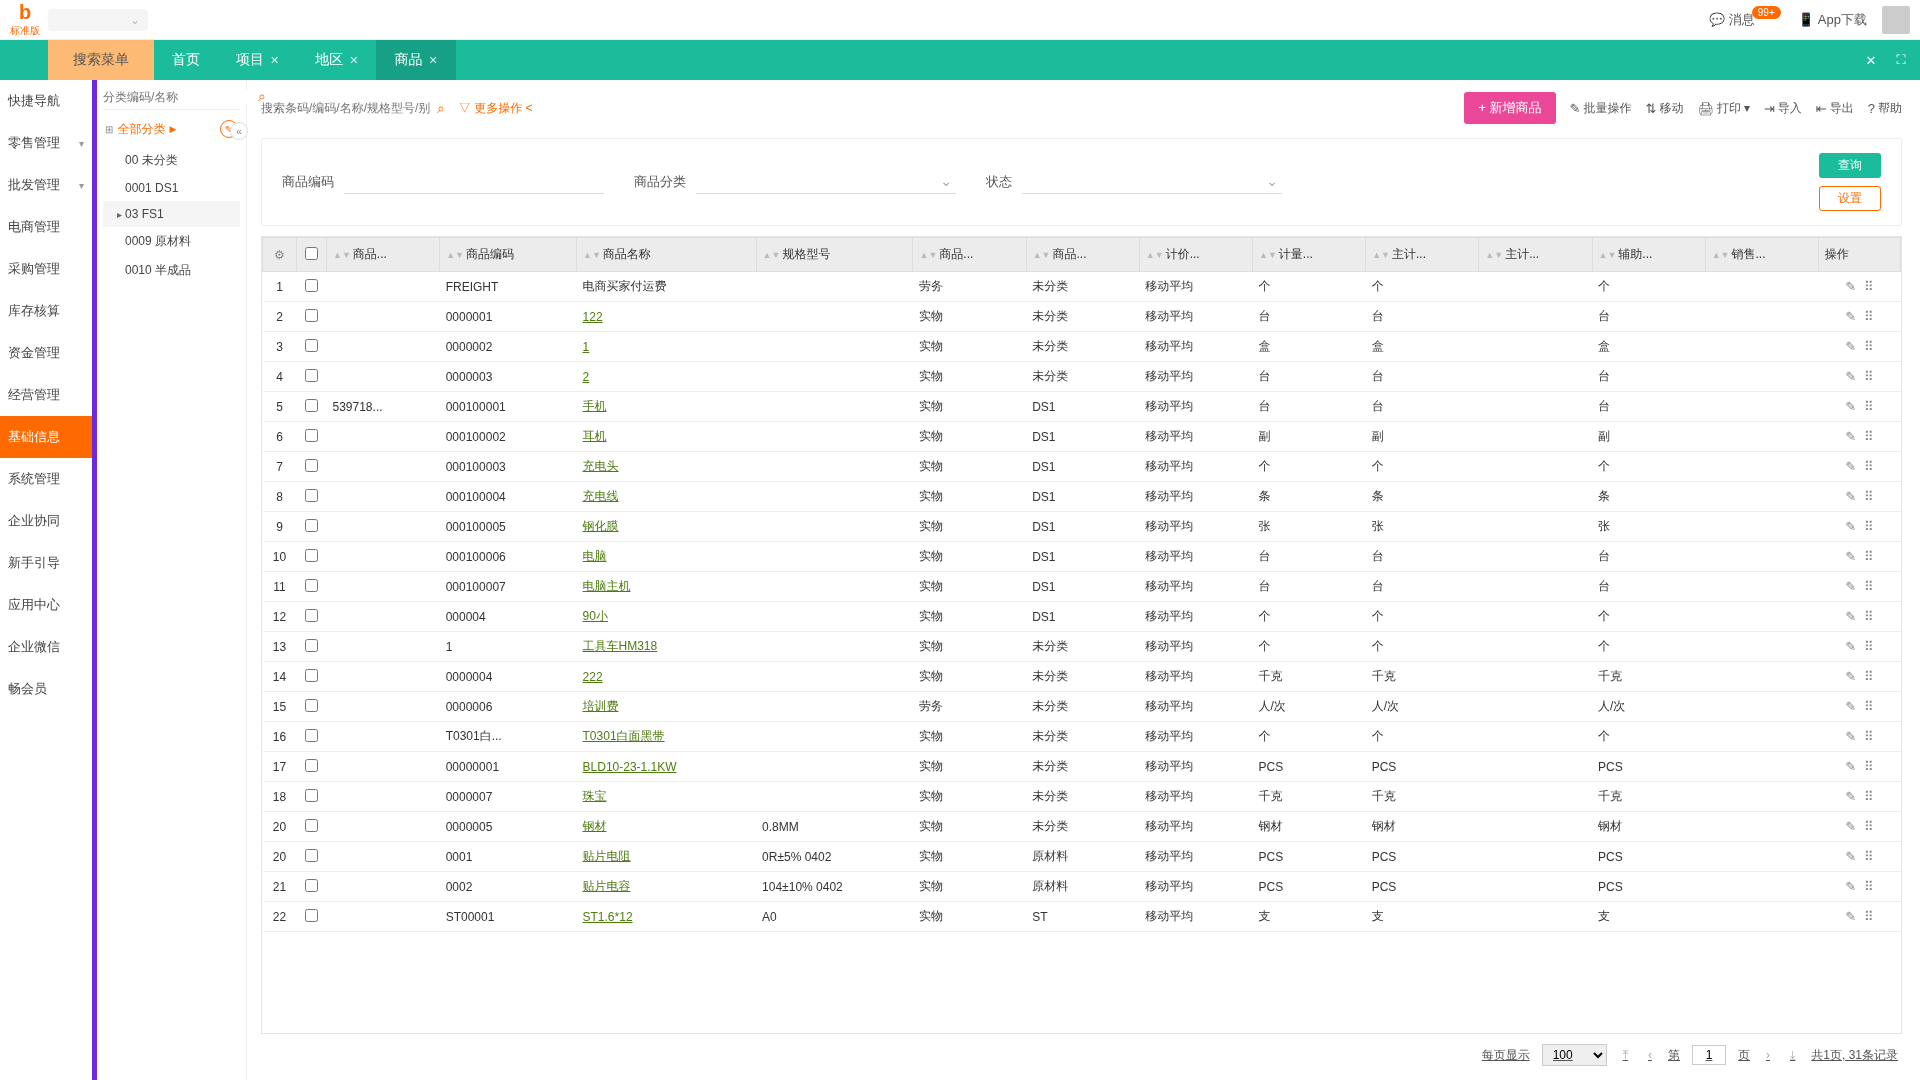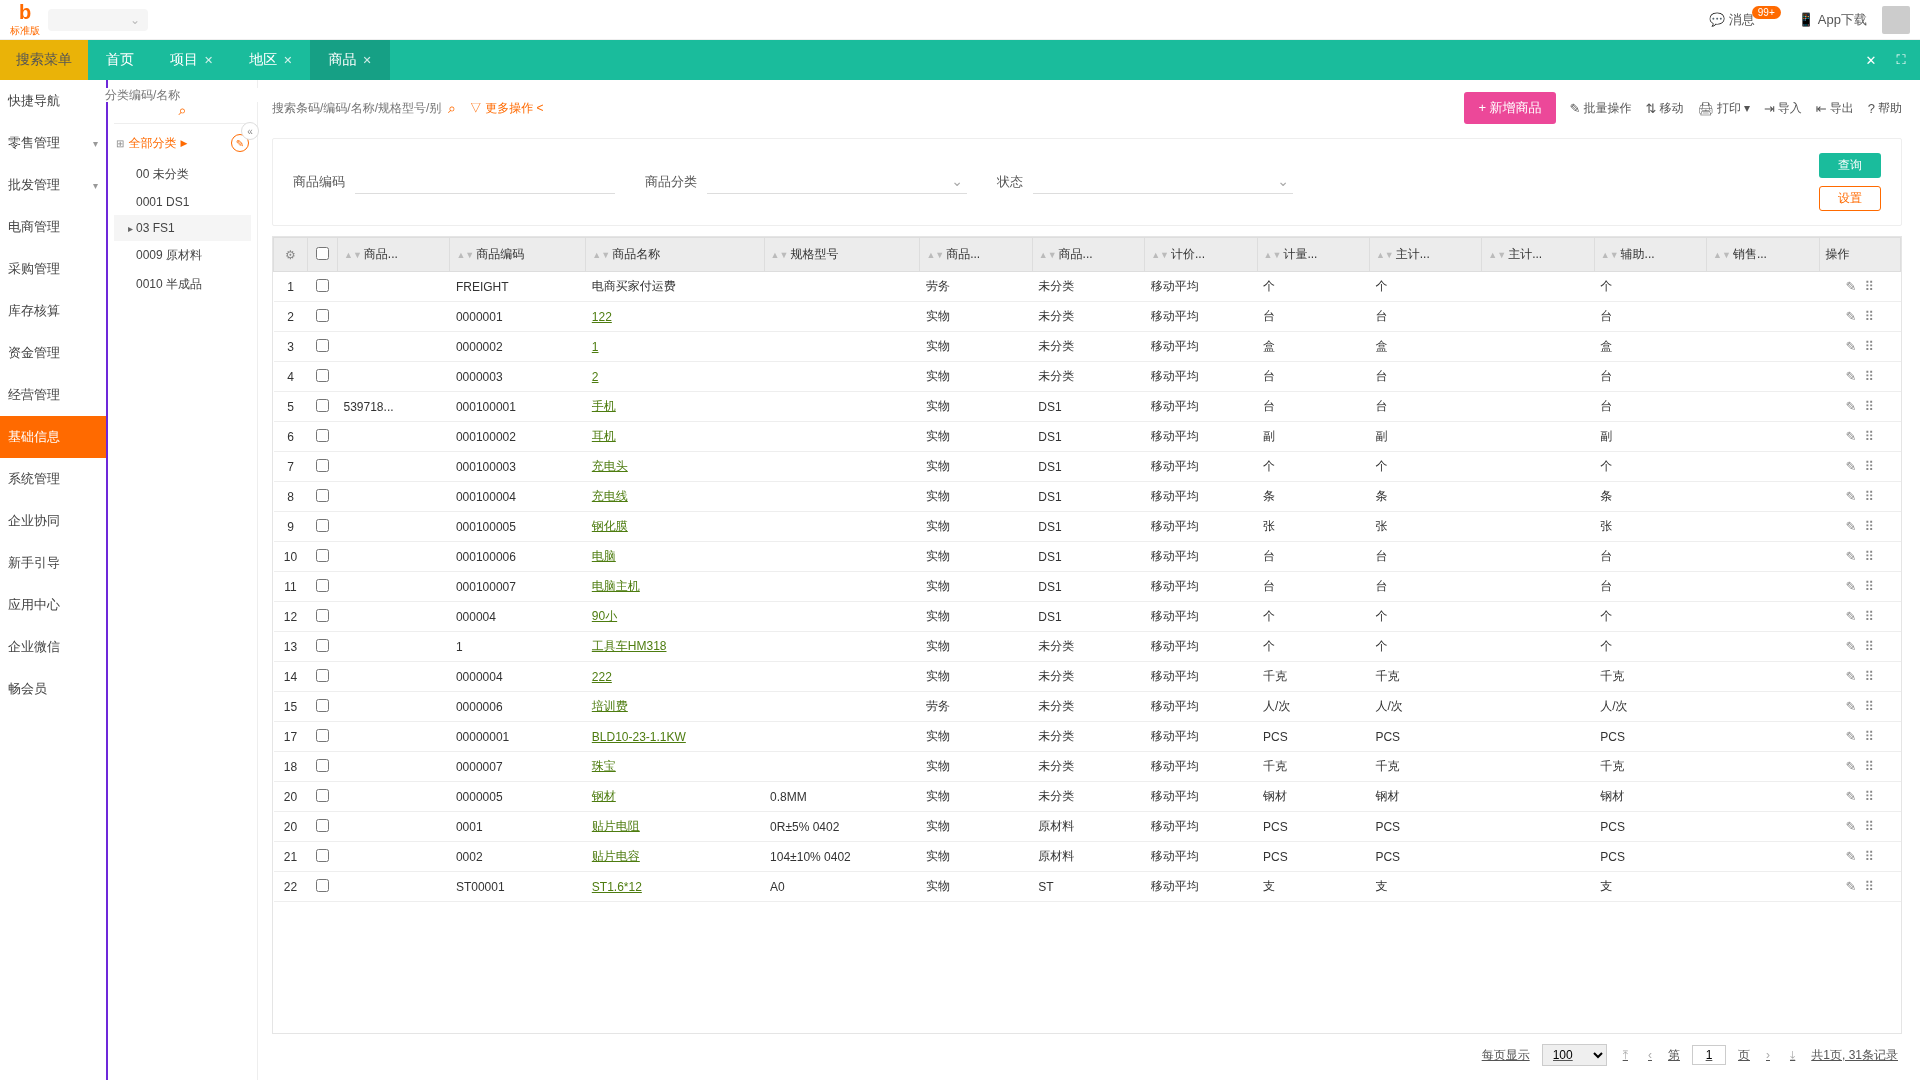--- a/index.html
+++ b/index.html
@@ -11,39 +11,39 @@
 .logo { display: flex; flex-direction: column; align-items: center; color: #ff6a00; font-size: 10px; }
 .logo-icon { font-size: 20px; font-weight: bold; }
 .company-name { background: #f5f5f5; padding: 4px 30px; border-radius: 4px; color: #aaa; font-size: 12px; position: relative; }
 .company-name::after { content: "⌄"; position: absolute; right: 8px; color: #bbb; }
 .topbar-right { display: flex; align-items: center; gap: 15px; font-size: 13px; color: #555; }
 .badge { background: #ff6a00; color: #fff; font-size: 10px; padding: 1px 6px; border-radius: 10px; position: relative; top: -8px; left: -3px; }
 .avatar { width: 28px; height: 28px; background: #ccc; border-radius: 2px; }
 
 
 .tabbar { height: 40px; background: #1abc9c; display: flex; align-items: stretch; }
-.sidebar-top { width: 88px; background: #eab308; display: flex; align-items: center; justify-content: center; color: #555; font-size: 14px; }
+.sidebar-top { width: 106px; background: #fdba74; display: flex; align-items: center; justify-content: center; color: #555; font-size: 14px; margin-left: 48px; }
 .tab { padding: 0 18px; display: flex; align-items: center; color: #fff; font-size: 14px; cursor: pointer; gap: 6px; }
 .tab.active { background: #16a085; align-items: center; }
 .tab-close { font-size: 11px; opacity: .8; }
 .tabbar-right { margin-left: auto; display: flex; align-items: center; padding-right: 6px; gap: 4px; }
 .tab-btn { width: 26px; height: 26px; display: flex; align-items: center; justify-content: center; color: #fff; cursor: pointer; }
 
 
 .layout { display: flex; height: calc(1080px - 80px); }
 
 
-.sidebar { width: 108px; background: #fff; border-right: 2px solid #6d28d9; display: flex; flex-direction: column; }
+.sidebar { width: 97px; background: #fff; border-right: 5px solid #6d28d9; display: flex; flex-direction: column; }
 .side-item { padding: 12px 8px; font-size: 13px; color: #444; cursor: pointer; display: flex; align-items: center; justify-content: space-between; }
 .side-item.active { background: #ff6a00; color: #fff; }
 .side-arrow { font-size: 10px; color: #999; }
 
 
 .catpanel { width: 150px; border-right: 1px solid #eee; padding: 8px 6px; position: relative; }
-.cat-search { display: flex; align-items: center; border-bottom: 1px solid #eee; padding-bottom: 4px; flex-direction: column; }
+.cat-search { display: flex; align-items: center; border-bottom: 1px solid #eee; padding-bottom: 4px; }
 .cat-search input { border: none; outline: none; flex: 1; font-size: 12px; color: #999; }
 .cat-search-icon { color: #ff6a00; font-size: 14px; }
 .cat-header { display: flex; align-items: center; gap: 4px; padding: 10px 2px 8px; font-size: 12px; }
 .cat-all { color: #ff6a00; }
 .cat-edit { width: 18px; height: 18px; border: 1px solid #ff6a00; border-radius: 50%; display: flex; align-items: center; justify-content: center; color: #ff6a00; font-size: 10px; margin-left: auto; }
 .cat-collapse { position: absolute; right: -2px; top: 42px; width: 18px; height: 18px; border: 1px solid #ddd; background: #fff; border-radius: 50%; display: flex; align-items: center; justify-content: center; font-size: 10px; color: #888; }
 .cat-list { list-style: none; }
 .cat-list li { padding: 6px 4px 6px 14px; font-size: 12px; color: #444; cursor: pointer; }
 .cat-list li.sel { background: #f5f5f5; }
 .cat-list li .tri { display: inline-block; width: 8px; font-size: 10px; color: #666; }
@@ -539,20 +539,37 @@
               <td>未分类</td>
               <td>移动平均</td>
               <td>人/次</td>
               <td>人/次</td>
               <td></td>
               <td>人/次</td>
               <td></td>
               <td class="action-td"><span class="row-act">✎</span><span class="row-act">⠿</span></td>
             </tr>
             <tr>
+              <td class="rownum">16</td>
+              <td class="cb"><input type="checkbox" style=""></td>
+              <td></td>
+              <td>T0301白...</td>
+              <td><span class="linkcell">T0301白面黑带</span></td>
+              <td></td>
+              <td>实物</td>
+              <td>未分类</td>
+              <td>移动平均</td>
+              <td>个</td>
+              <td>个</td>
+              <td></td>
+              <td>个</td>
+              <td></td>
+              <td class="action-td"><span class="row-act">✎</span><span class="row-act">⠿</span></td>
+            </tr>
+            <tr>
               <td class="rownum">17</td>
               <td class="cb"><input type="checkbox" style=""></td>
               <td></td>
               <td>00000001</td>
               <td><span class="linkcell">BLD10-23-1.1KW</span></td>
               <td></td>
               <td>实物</td>
               <td>未分类</td>
               <td>移动平均</td>
               <td>PCS</td>

